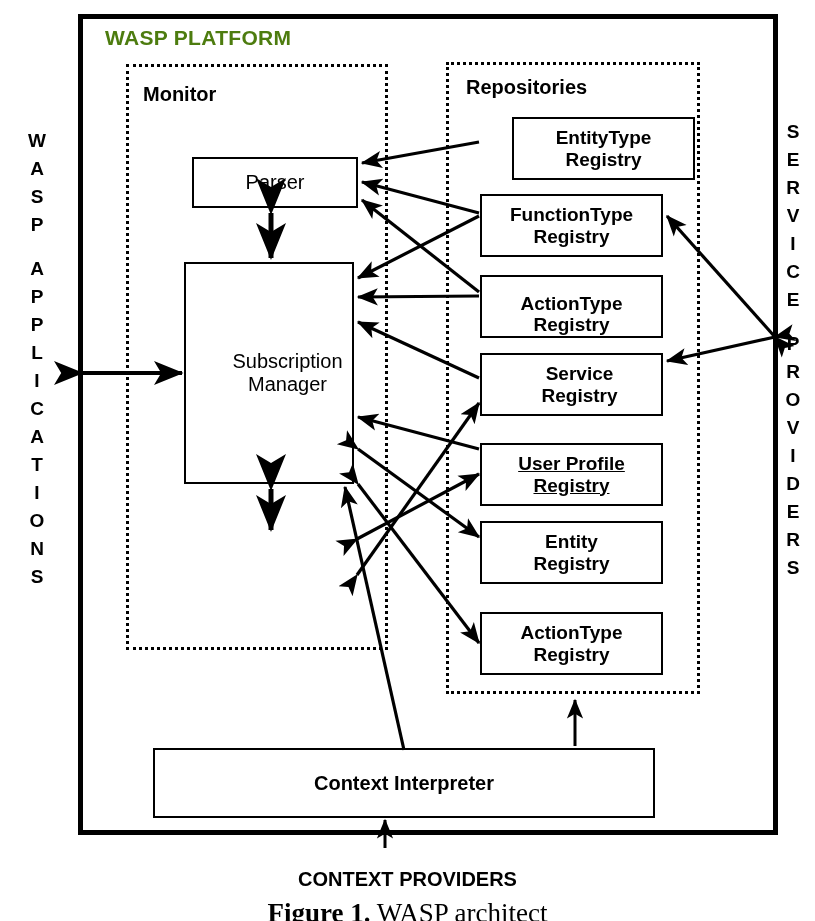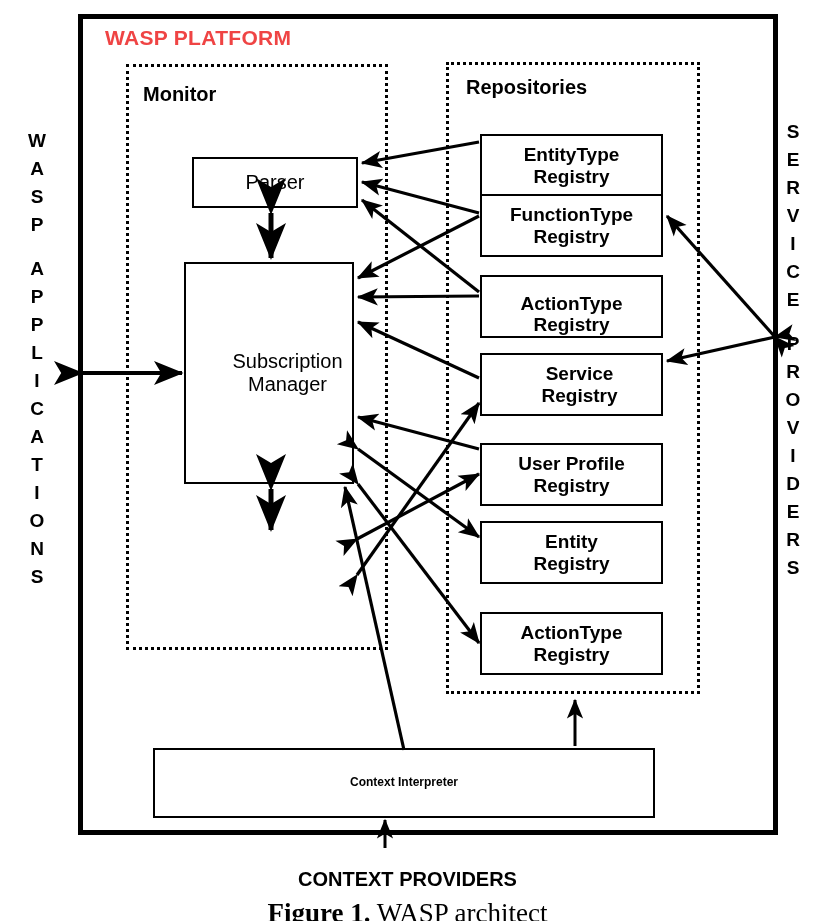--- a/index.html
+++ b/index.html
@@ -27,21 +27,21 @@
     box-sizing: border-box;
     background: transparent;
   }
   .platform-title {
     position: absolute;
     left: 105px;
     top: 26px;
     font-size: 21px;
     font-weight: bold;
     letter-spacing: 0.3px;
-    color: #ef4444;
+    color: #4d7c0f;
     white-space: nowrap;
   }
 
   
   .dotted-box {
     position: absolute;
     border: 3px dotted #000;
     box-sizing: border-box;
     background: transparent;
   }
@@ -70,28 +70,28 @@
     text-align: center;
     color: #000;
     line-height: 1.14;
   }
   .comp-plain { font-size: 20px; font-weight: normal; }
   .comp-bold  { font-size: 19px; font-weight: bold; }
 
   .box-parser    { left: 192px; top: 157px; width: 166px; height: 51px; }
   .box-submgr    { left: 184px; top: 262px; width: 170px; height: 222px; padding-left: 37px; }
   .box-coord     { left: 184px; top: 534px; width: 170px; height: 64px; }
-  .box-ctxinterp { left: 153px; top: 748px; width: 502px; height: 70px; font-size: 12px; font-weight: bold; }
+  .box-ctxinterp { left: 153px; top: 748px; width: 502px; height: 70px; font-size: 20px; font-weight: bold; }
 
   .box-reg { left: 480px; top: 0; width: 183px; height: 63px; }
-  .reg1 { top: 134px; }
+  .reg1 { top: 117px; margin-left: 32px; }
   .reg2 { top: 194px; }
   .reg3 { top: 275px; align-items: flex-end; }
   .reg4 { top: 353px; padding-left: 16px; }
-  .reg5 { top: 443px; }
+  .reg5 { top: 443px; text-decoration: underline; }
   .reg6 { top: 521px; }
   .reg7 { top: 612px; }
 
   
   .vlabel {
     position: absolute;
     font-size: 19px;
     font-weight: bold;
     color: #000;
     line-height: 1.0;

